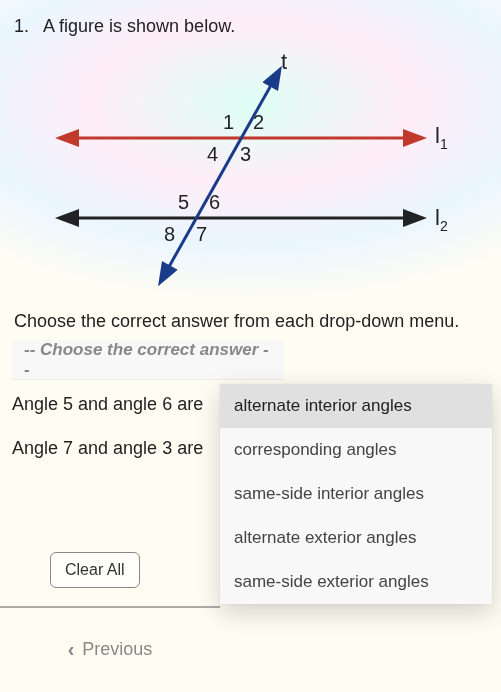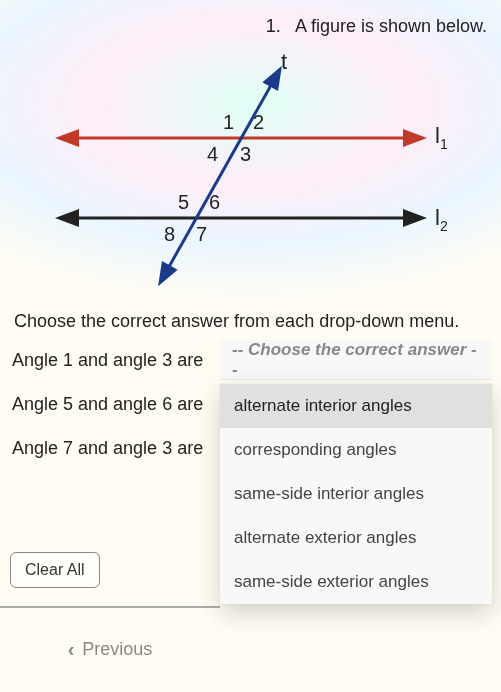--- a/index.html
+++ b/index.html
@@ -6,21 +6,21 @@
   body {
     width: 501px;
     height: 692px;
     font-family: Arial, Helvetica, sans-serif;
     background: radial-gradient(ellipse 400px 200px at 50% 15%, rgba(200,255,240,0.6), rgba(255,220,240,0.5) 40%, rgba(220,240,255,0.6) 70%, rgba(255,250,230,0.5));
     position: relative;
     overflow: hidden;
     color: #222;
   }
   .top { padding: 16px 14px 0 14px; }
-  .qnum { font-size: 18px; font-weight: 400; text-align: right; }
+  .qnum { font-size: 18px; font-weight: 400; }
   .figure { width: 100%; text-align: center; margin-top: 6px; }
   .figure svg { max-width: 100%; }
   .instr { font-size: 18px; padding: 0 14px; margin-top: 4px; }
   .rows { padding: 6px 12px 0 12px; }
   .row { display: flex; align-items: center; height: 44px; position: relative; }
   .rowlabel { font-size: 18px; flex: 0 0 208px; color: #222; }
   .dropdown-area { position: relative; flex: 1; }
   .placeholder {
     width: 272px; height: 40px; display: flex; align-items: center;
     padding: 0 12px; font-size: 17px; color: #888; font-style: italic;
@@ -34,21 +34,21 @@
     z-index: 10;
   }
   .opt {
     height: 44px; display: flex; align-items: center; padding: 12px 14px;
     font-size: 17px; color: #444; cursor: pointer;
   }
   .opt.hover { background: #e0e0e0; color: #222; }
   .clear-wrap { position: absolute; left: 10px; top: 552px; }
   .clear-btn {
     background: #fffef9; border: 1px solid #888; border-radius: 6px;
-    padding: 8px 14px; font-size: 16px; color: #333; cursor: pointer;
+    padding: 8px 14px; font-size: 16px; color: #333; cursor: pointer; margin-left: 40px;
   }
   .divider {
     position: absolute; left: 0; top: 606px; width: 220px;
     border-top: 2px solid rgba(90,90,90,0.5);
   }
   .prev-wrap {
     position: absolute; left: 0; top: 606px; width: 220px; height: 86px;
     display: flex; align-items: center; justify-content: center;
     color: #888; font-size: 18px; gap: 8px;
   }
@@ -112,21 +112,20 @@
     <text x="188" y="166" font-size="20" fill="#222">6</text>
     <text x="175" y="198" font-size="20" fill="#222">7</text>
     <text x="143" y="198" font-size="20" fill="#222">8</text>
   </svg>
 </div>
 
 <div class="instr">Choose the correct answer from each drop-down menu.</div>
 
 <div class="rows">
   <div class="row">
-    <div class="rowlabel">Angle 1 and angle 3 are</div>
     <div class="dropdown-area">
       <div class="placeholder">-- Choose the correct answer --</div>
     </div>
   </div>
   <div class="row">
     <div class="rowlabel">Angle 5 and angle 6 are</div>
   </div>
   <div class="row">
     <div class="rowlabel">Angle 7 and angle 3 are</div>
   </div>

